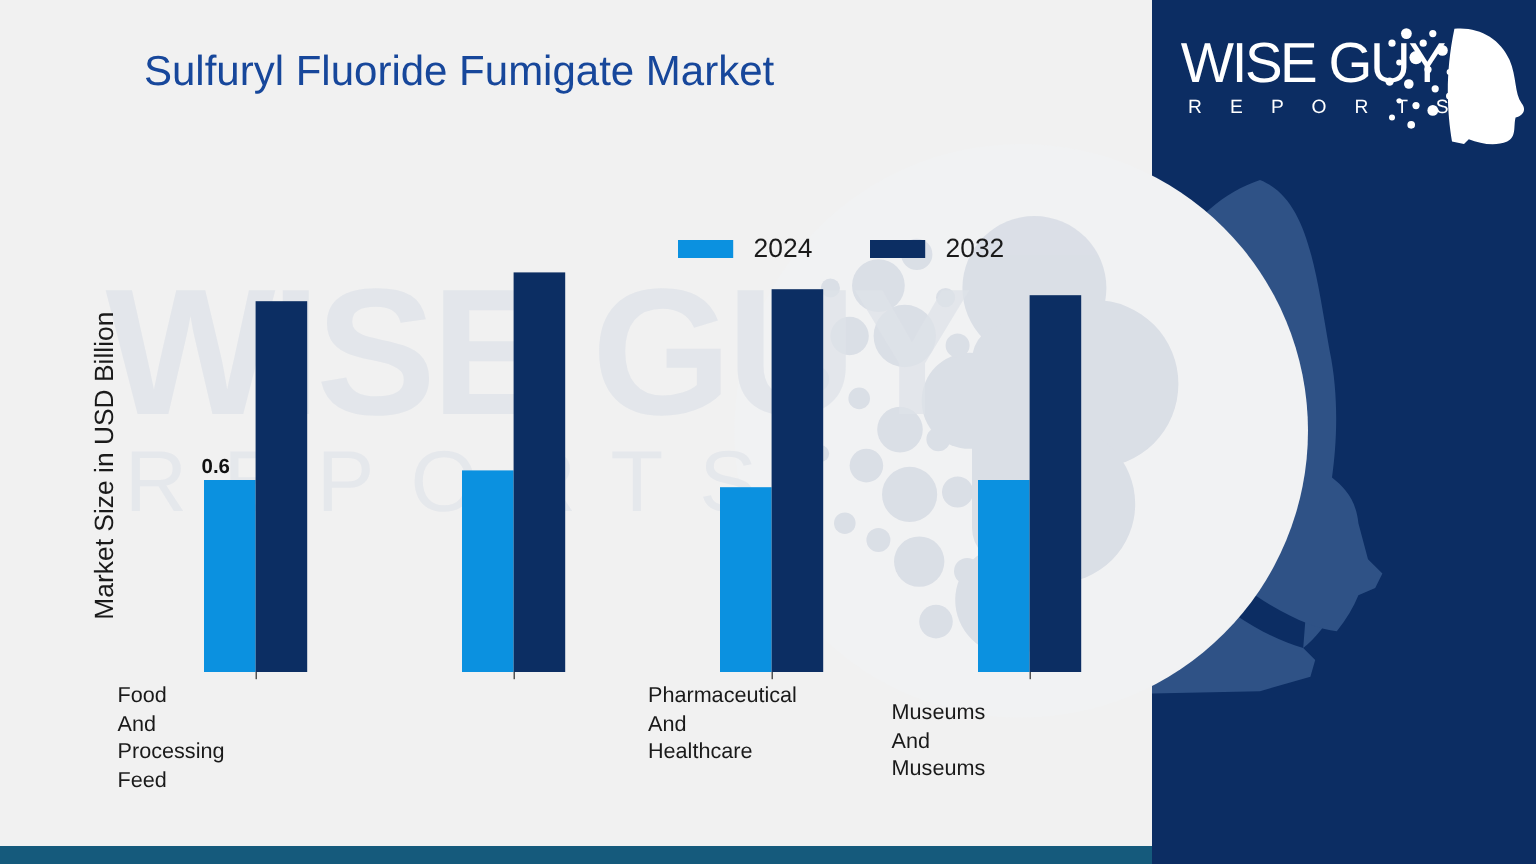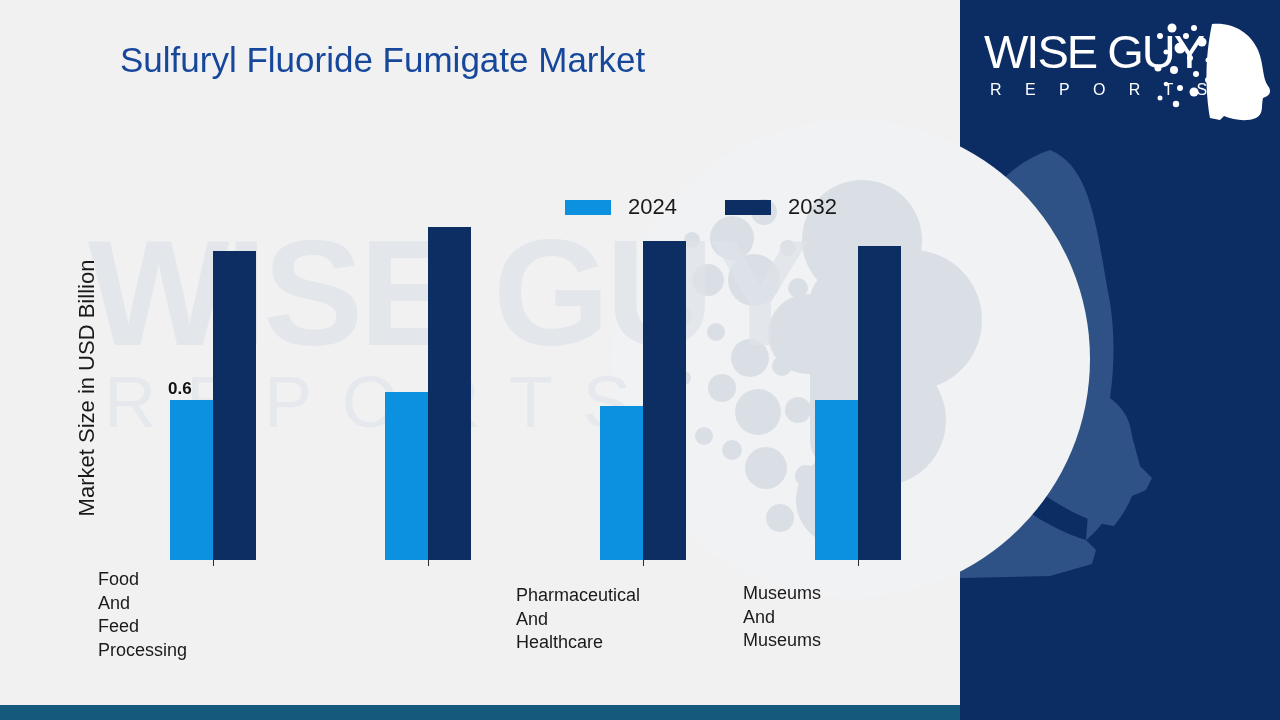--- a/index.html
+++ b/index.html
@@ -220,24 +220,24 @@
         <div class="bar" style="left: 643px; width: 43px; height: 319px; bottom: 160px; background: rgb(12, 46, 99);"></div>
         <div class="bar" style="left: 858px; width: 43px; height: 314px; bottom: 160px; background: rgb(12, 46, 99);"></div>
         <div class="tick" style="left: 213px; top: 560px; height: 6px;"></div>
         <div class="tick" style="left: 428px; top: 560px; height: 6px;"></div>
         <div class="tick" style="left: 643px; top: 560px; height: 6px;"></div>
         <div class="tick" style="left: 858px; top: 560px; height: 6px;"></div>
         <div class="bar-label" style="left: 168px; top: 379px;">0.6</div>
         <div class="cat-label" style="width: 230px; left: 98px; top: 568px;">
           <div>Food</div>
           <div>And</div>
+          <div>Processing</div>
           <div>Feed</div>
-          <div>Processing</div>
         </div>
-        <div class="cat-label" style="width: 230px; left: 516px; top: 568px; margin-top: 16px;">
+        <div class="cat-label" style="width: 230px; left: 540px; top: 568px;">
           <div>Pharmaceutical</div>
           <div>And</div>
           <div>Healthcare</div>
         </div>
         <div class="cat-label" style="width: 230px; left: 743px; top: 582px;">
           <div>Museums</div>
           <div>And</div>
           <div>Museums</div>
         </div>
       </div>

